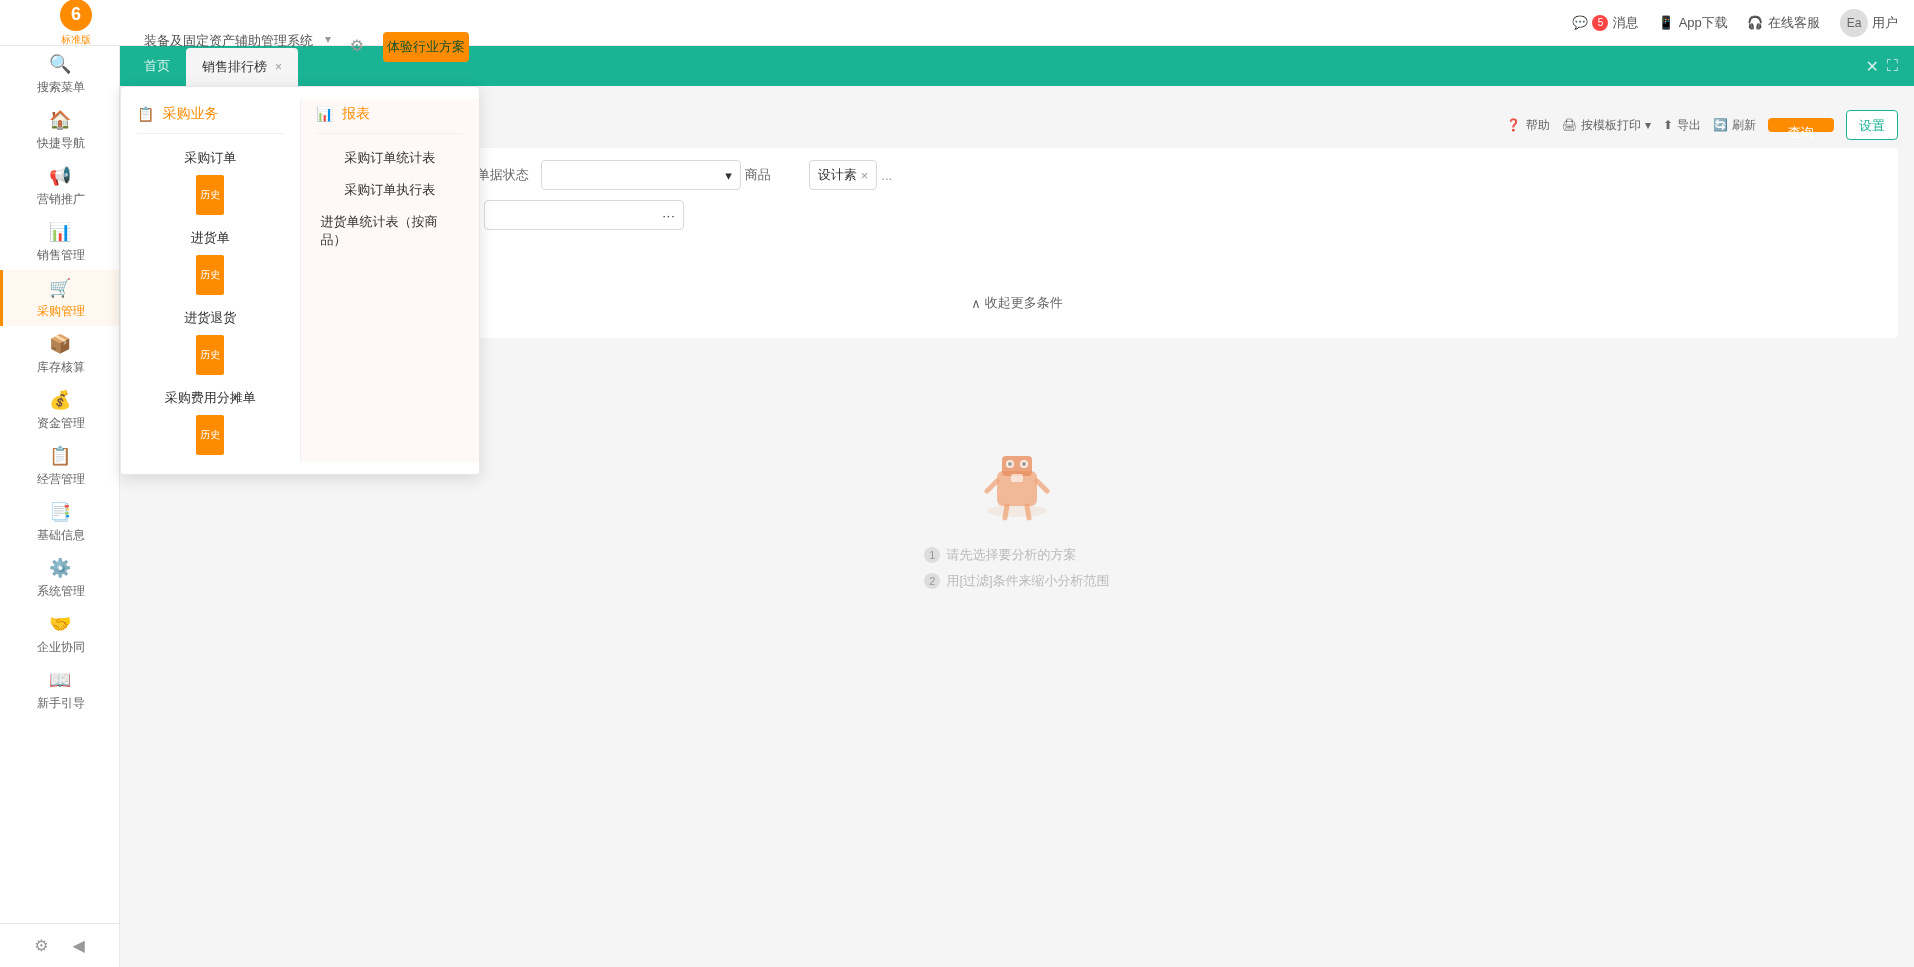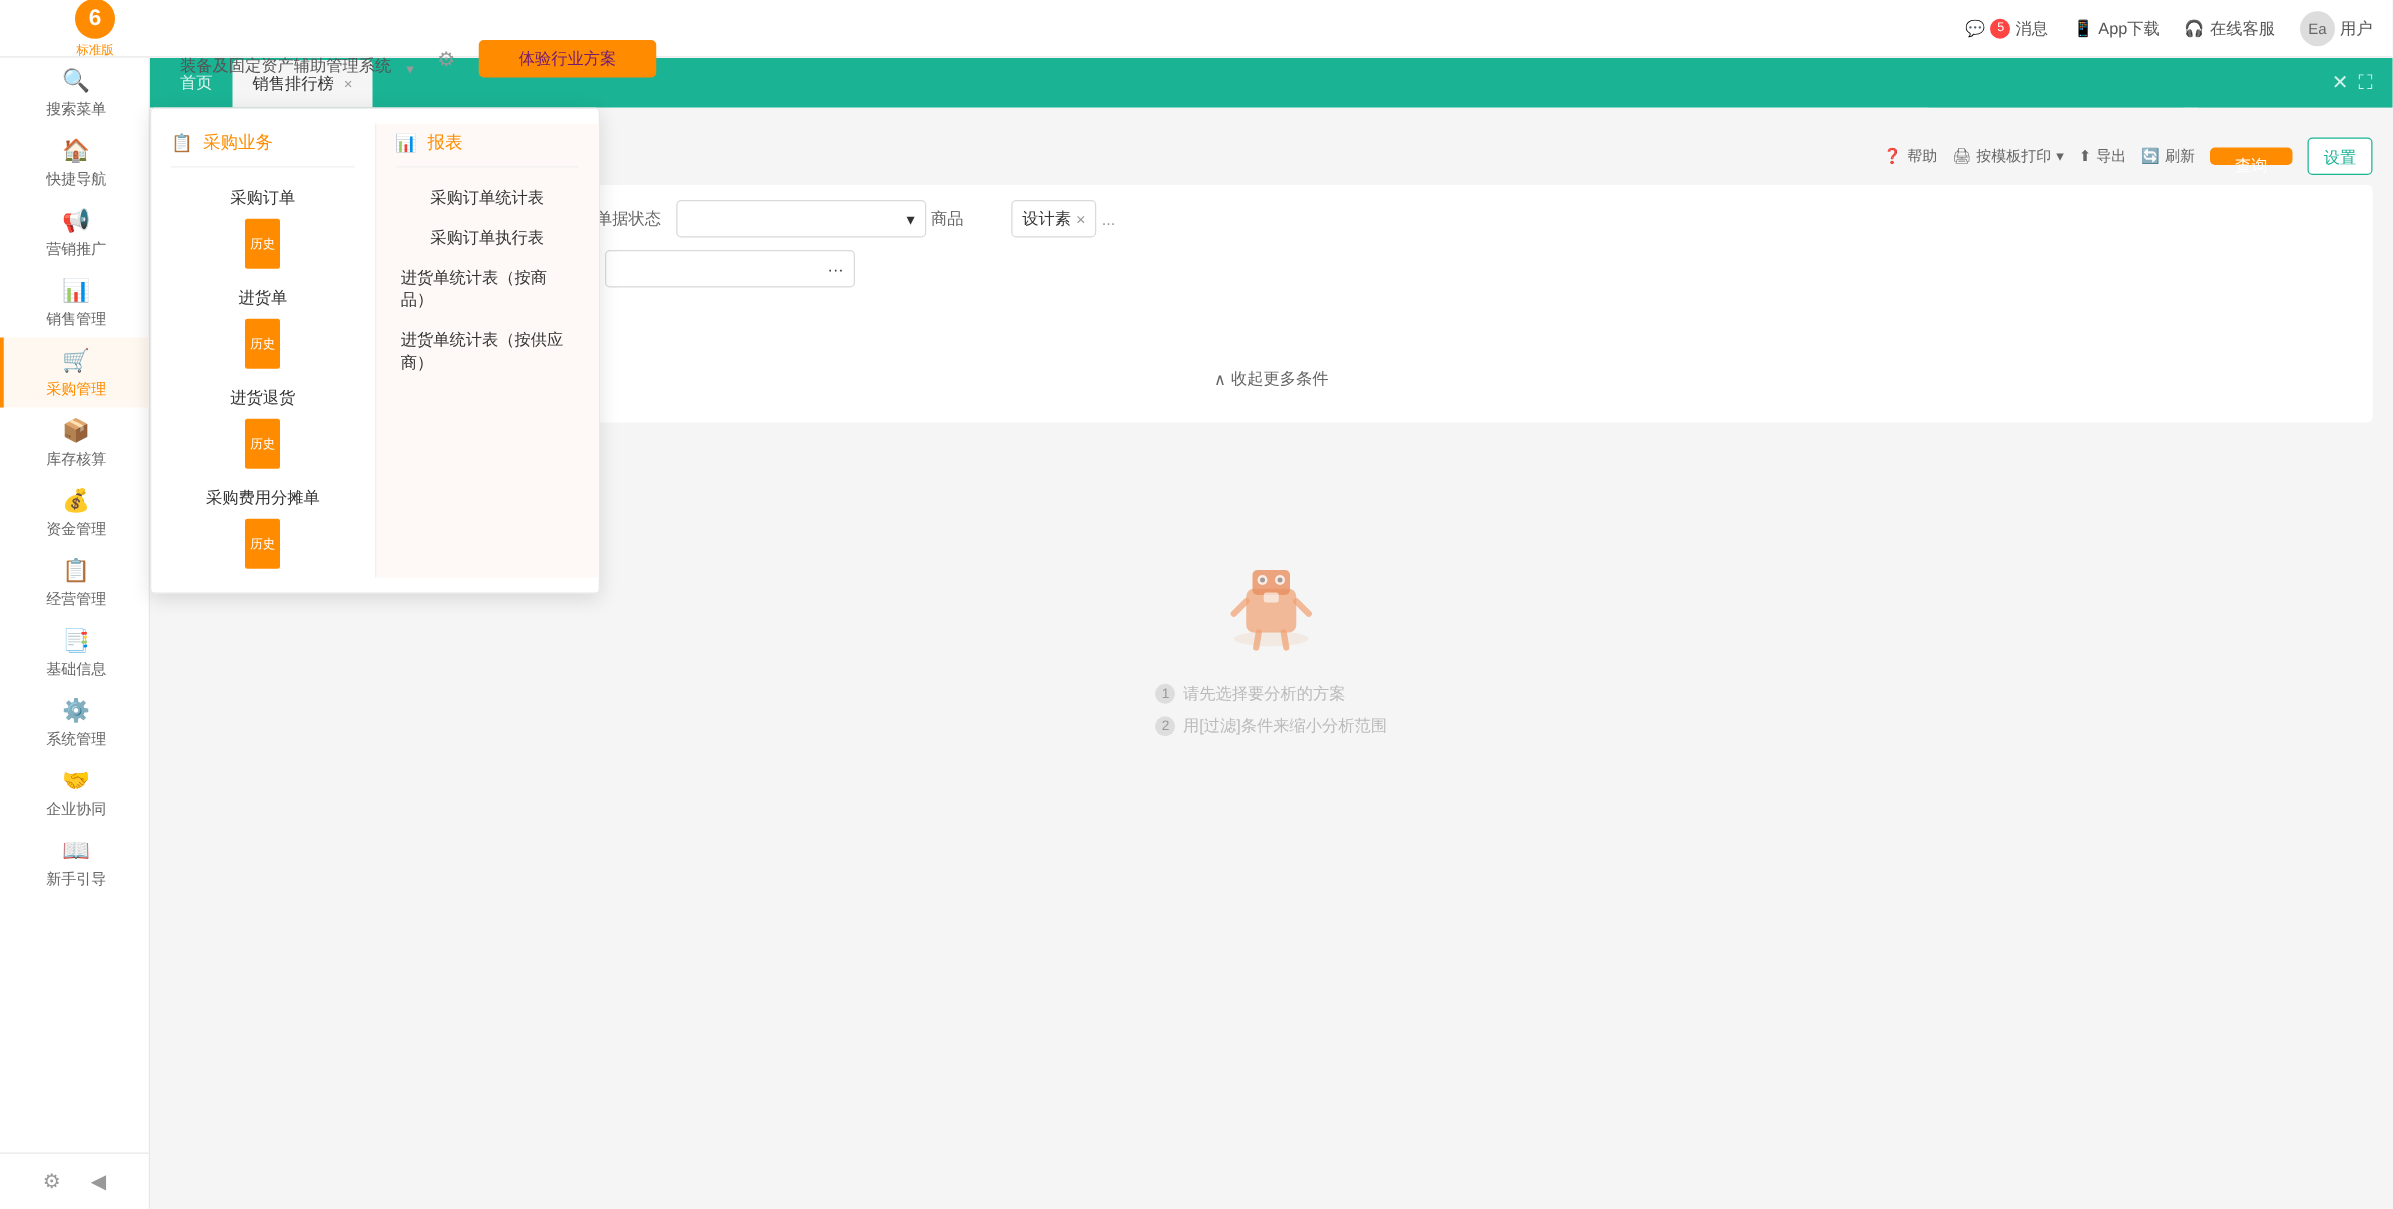--- a/index.html
+++ b/index.html
@@ -37,21 +37,21 @@
       font-weight: bold;
     }
     .logo-text {
       font-size: 10px;
       color: #ff8c00;
       margin-top: 2px;
     }
     .top-bar-center {
       flex: 1;
       display: flex;
-      align-items: flex-end;
+      align-items: flex-start;
       gap: 12px;
       margin-top: 48px;
     }
     .system-title {
       font-size: 13px;
       color: #555;
       margin-left: 8px;
     }
     .dropdown-btn {
       background: none;
@@ -67,24 +67,24 @@
       color: #999;
       font-size: 16px;
       width: 28px;
       height: 28px;
       display: flex;
       align-items: center;
       justify-content: center;
     }
     .industry-btn {
       background: #ff8c00;
-      color: #701a75;
+      color: #14532d;
       border: none;
       border-radius: 4px;
-      padding: 6px 32px;
+      padding: 6px 4px;
       cursor: pointer;
       font-size: 13px;
     }
     .top-bar-right {
       display: flex;
       align-items: center;
       gap: 20px;
       margin-left: auto;
     }
     .top-right-item {
@@ -538,23 +538,20 @@
       <span>报表</span>
     </div>
     <div class="menu-item">
       <span>采购订单统计表</span>
     </div>
     <div class="menu-item">
       <span>采购订单执行表</span>
     </div>
     <div class="menu-item">
       <span>进货单统计表（按商品）</span>
-    </div>
-    <div class="menu-item">
-      <span>进货单统计表（按供应商）</span>
     </div>
   </div>
 </div>
 
 <div class="main-content">
   <div class="content-area">
 
     <div style="display:flex;align-items:center;justify-content:flex-end;gap:12px;padding:8px 0 8px;background:#f5f5f5;">
       <button class="toolbar-btn">
         <span>❓</span>

